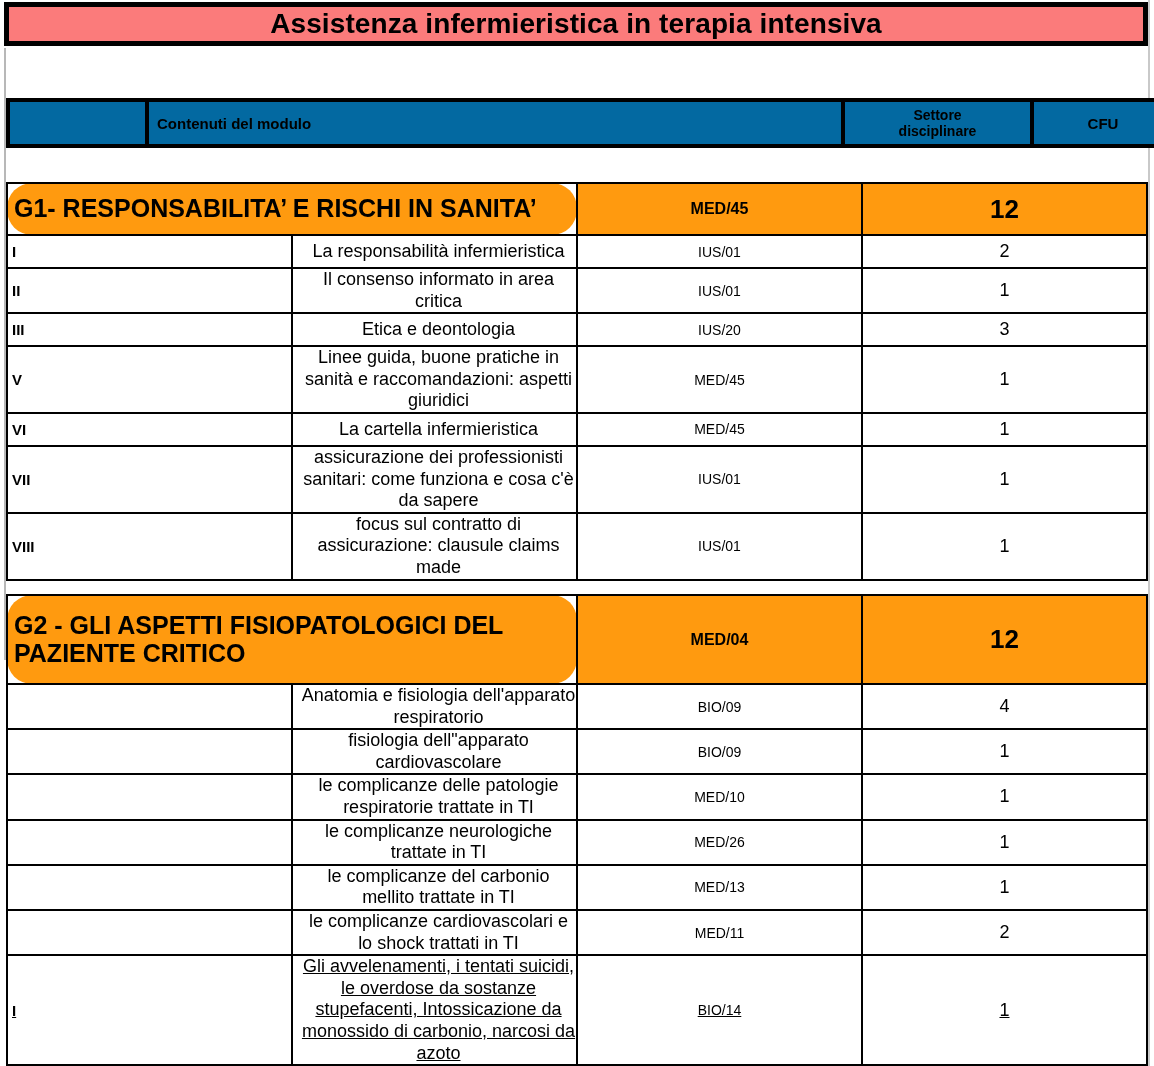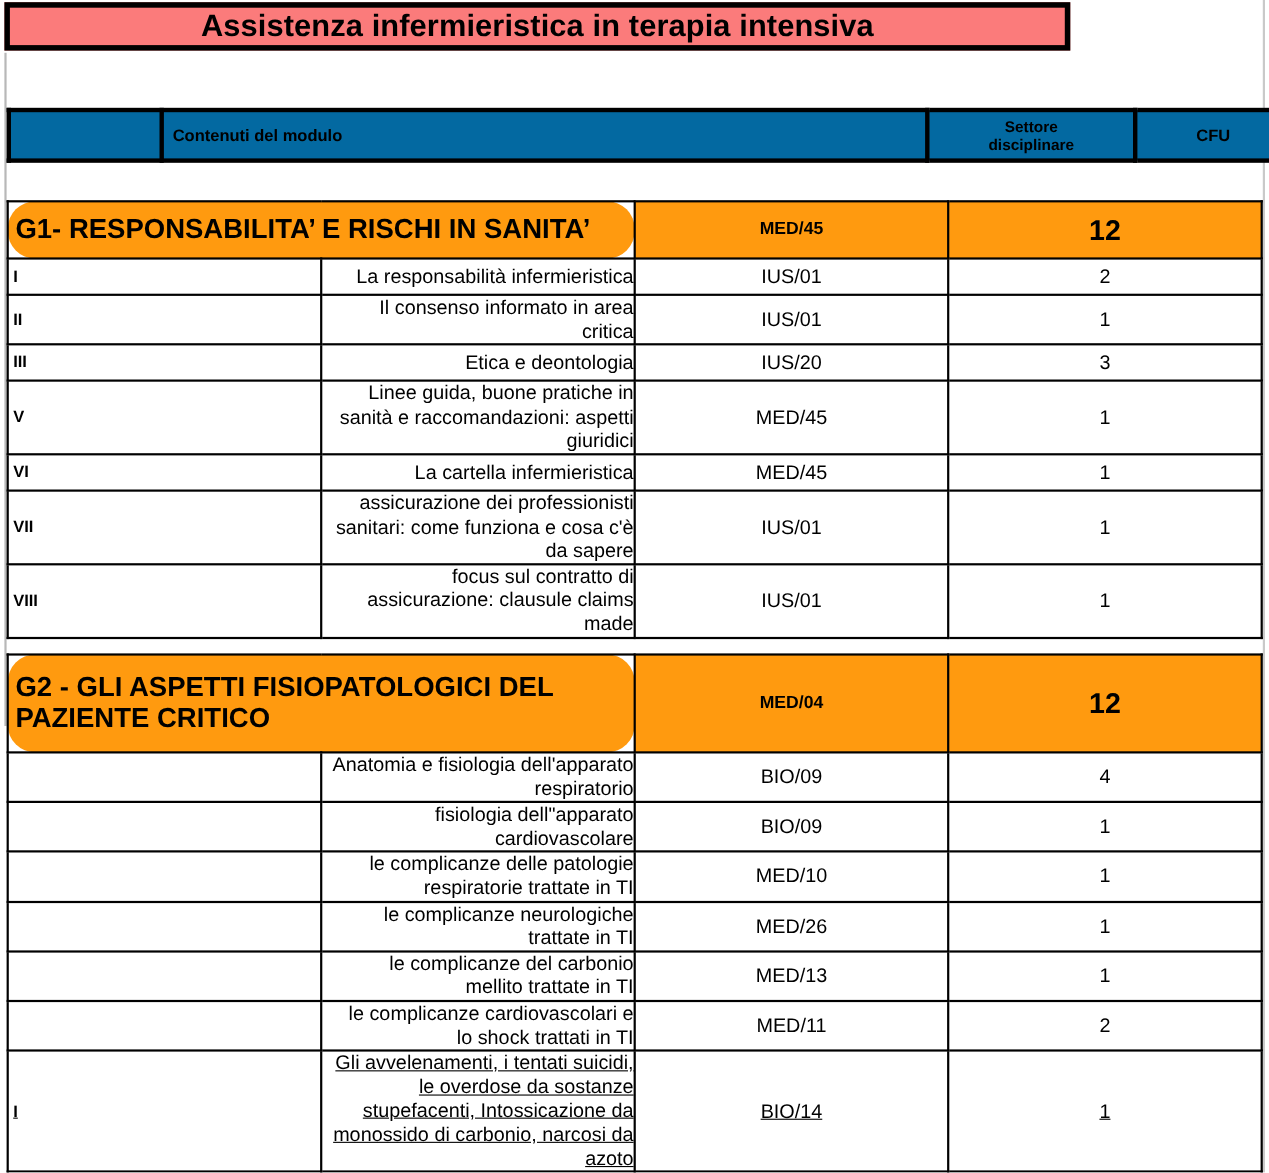--- a/index.html
+++ b/index.html
@@ -37,21 +37,21 @@
     width: 2px;
     height: 1066px;
     background: #c9c9c9;
   }
 
   
   .title-banner {
     position: absolute;
     left: 4px;
     top: 2px;
-    width: 969px;
+    width: 1144px;
     height: 44px;
     background: #fb7b7b;
     border: 5px solid #000000;
     box-sizing: border-box;
     display: flex;
     align-items: center;
     justify-content: center;
   }
   .title-banner-text {
     font-size: 28px;
@@ -143,26 +143,26 @@
 
   
   td.cell-num {
     font-size: 15px;
     font-weight: bold;
     text-align: left;
     padding-left: 4px !important;
   }
   td.cell-desc {
     font-size: 18px;
-    text-align: right;
+    text-align: center;
     padding-left: 8px !important;
     line-height: 1.2;
   }
   td.cell-sett {
-    font-size: 18px;
+    font-size: 14px;
     text-align: center;
   }
   td.cell-cfu {
     font-size: 18px;
     text-align: center;
   }
 
   
   tr.h-compact td { height: 31px; }
   tr.h-two      td { height: 57px; }

